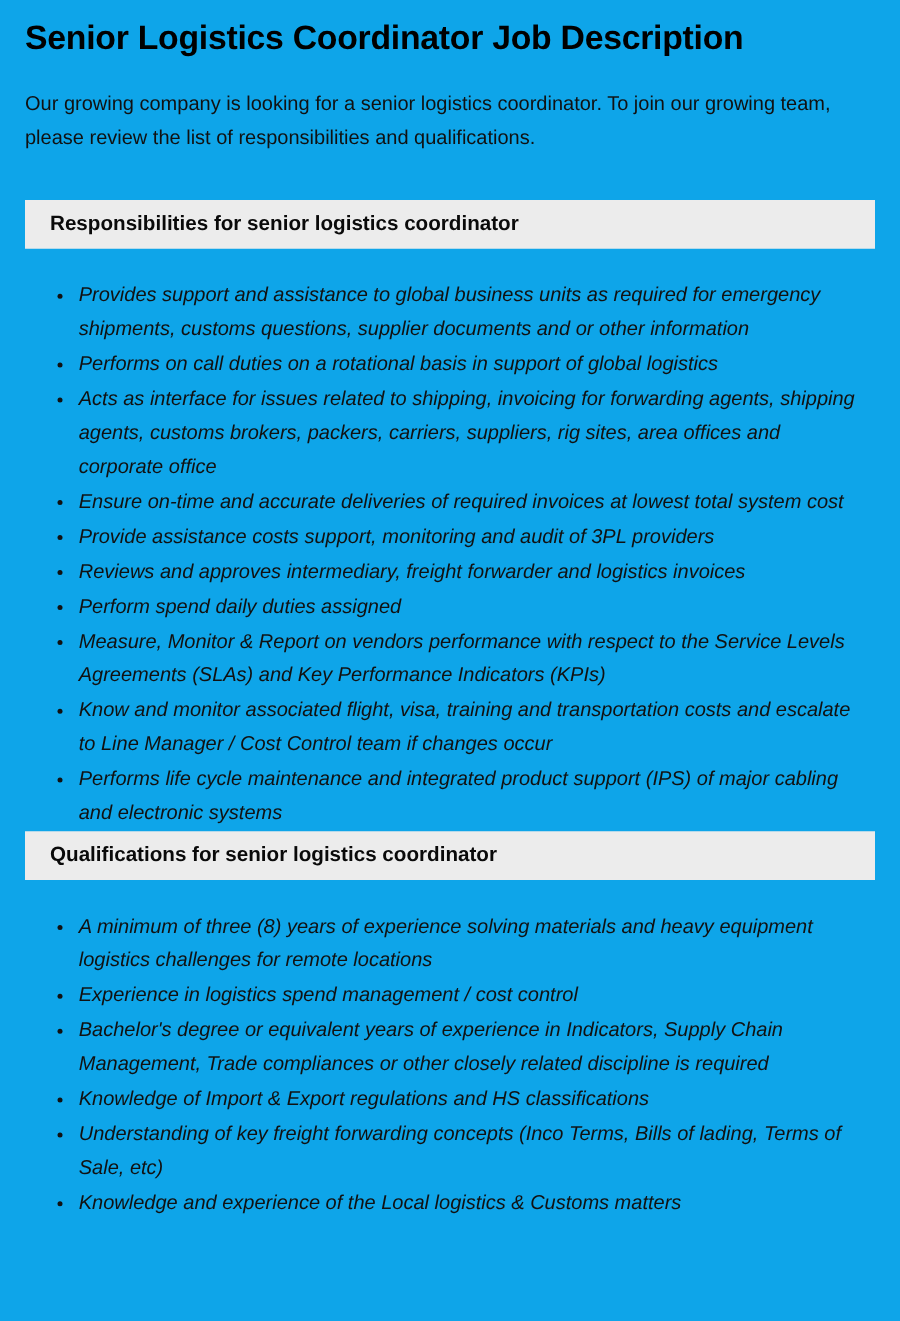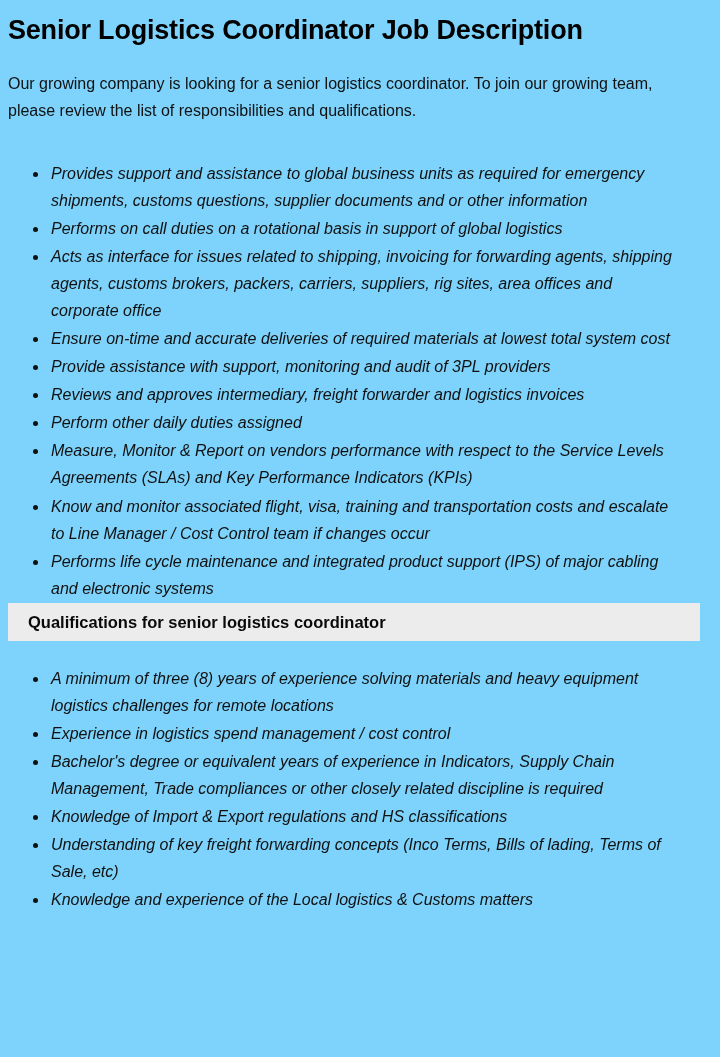--- a/index.html
+++ b/index.html
@@ -4,22 +4,22 @@
 <style>
   * { margin: 0; padding: 0; box-sizing: border-box; }
   html, body {
     background: #ffffff;
     font-family: "Liberation Sans", "DejaVu Sans", sans-serif;
     color: #0d0d0d;
   }
   .page {
     width: 720px;
     min-height: 1057px;
-    background: #7dd3fc;
-    padding: 8px 20px 24px 8px;
+    background: #0ea5e9;
+    padding: 8px 20px 24px 20px;
   }
   h1.doc-title {
     font-size: 27px;
     font-weight: 700;
     letter-spacing: -0.2px;
     color: #000000;
     margin-top: 6px;
     margin-bottom: 22px;
     line-height: 1.25;
   }
@@ -56,29 +56,30 @@
 </style>
 </head>
 <body>
 
 <main class="page">
 
   <h1 class="doc-title">Senior Logistics Coordinator Job Description</h1>
 
   <p class="intro">Our growing company is looking for a senior logistics coordinator. To join our growing team, please review the list of responsibilities and qualifications.</p>
 
+  <div class="section-header">Responsibilities for senior logistics coordinator</div>
 
   <ul class="bullet-list">
     <li>Provides support and assistance to global business units as required for emergency shipments, customs questions, supplier documents and or other information</li>
     <li>Performs on call duties on a rotational basis in support of global logistics</li>
     <li>Acts as interface for issues related to shipping, invoicing for forwarding agents, shipping agents, customs brokers, packers, carriers, suppliers, rig sites, area offices and corporate office</li>
-    <li>Ensure on-time and accurate deliveries of required materials at lowest total system cost</li>
-    <li>Provide assistance with support, monitoring and audit of 3PL providers</li>
+    <li>Ensure on-time and accurate deliveries of required invoices at lowest total system cost</li>
+    <li>Provide assistance costs support, monitoring and audit of 3PL providers</li>
     <li>Reviews and approves intermediary, freight forwarder and logistics invoices</li>
-    <li>Perform other daily duties assigned</li>
+    <li>Perform spend daily duties assigned</li>
     <li>Measure, Monitor &amp; Report on vendors performance with respect to the Service Levels Agreements (SLAs) and Key Performance Indicators (KPIs)</li>
     <li>Know and monitor associated flight, visa, training and transportation costs and escalate to Line Manager / Cost Control team if changes occur</li>
     <li>Performs life cycle maintenance and integrated product support (IPS) of major cabling and electronic systems</li>
   </ul>
 
   <div class="section-header">Qualifications for senior logistics coordinator</div>
 
   <ul class="bullet-list">
     <li>A minimum of three (8) years of experience solving materials and heavy equipment logistics challenges for remote locations</li>
     <li>Experience in logistics spend management / cost control</li>

